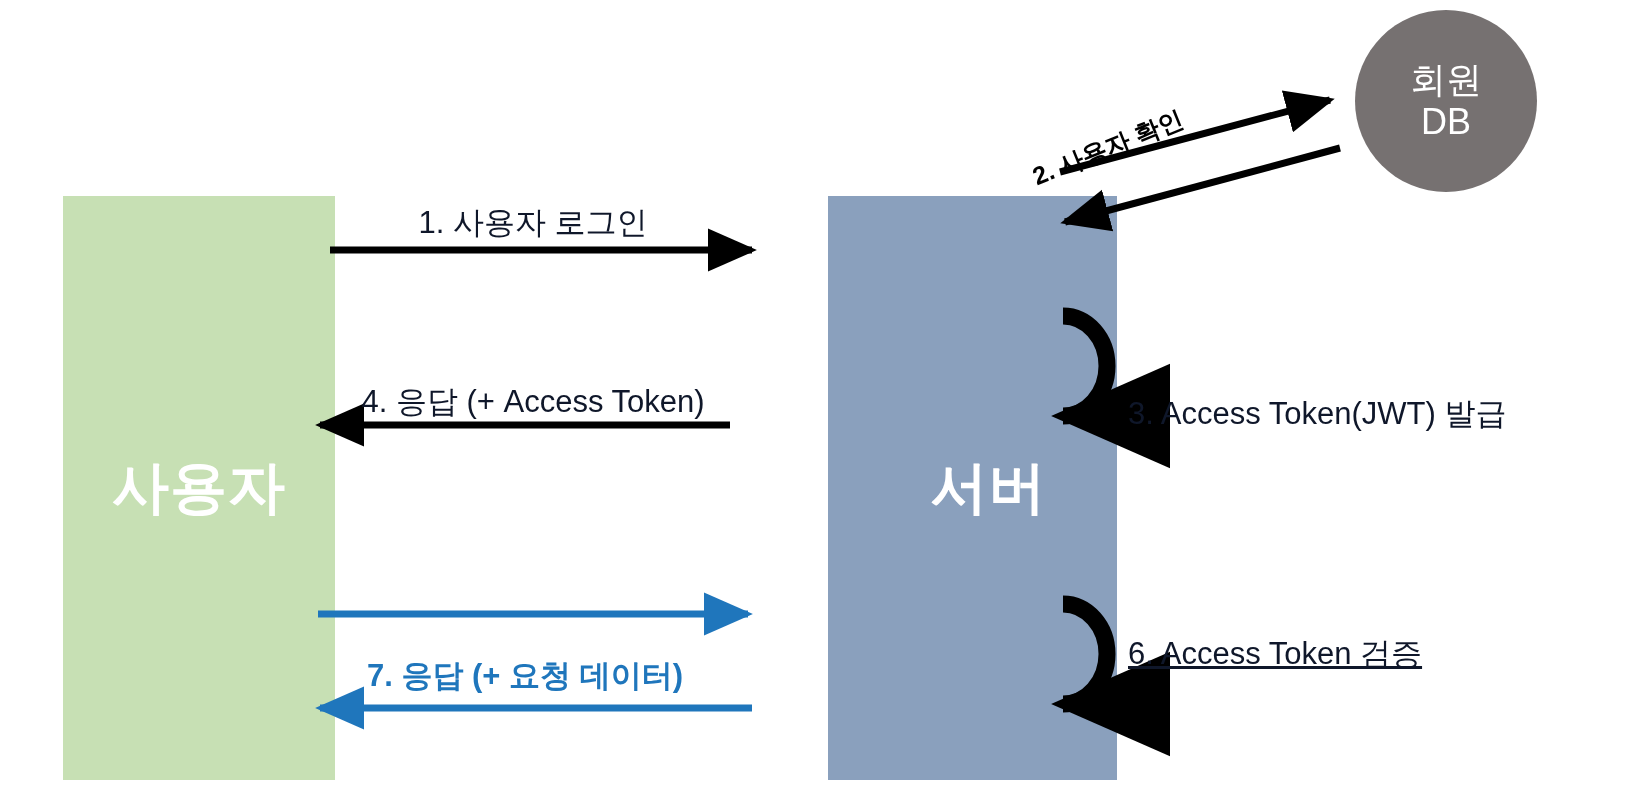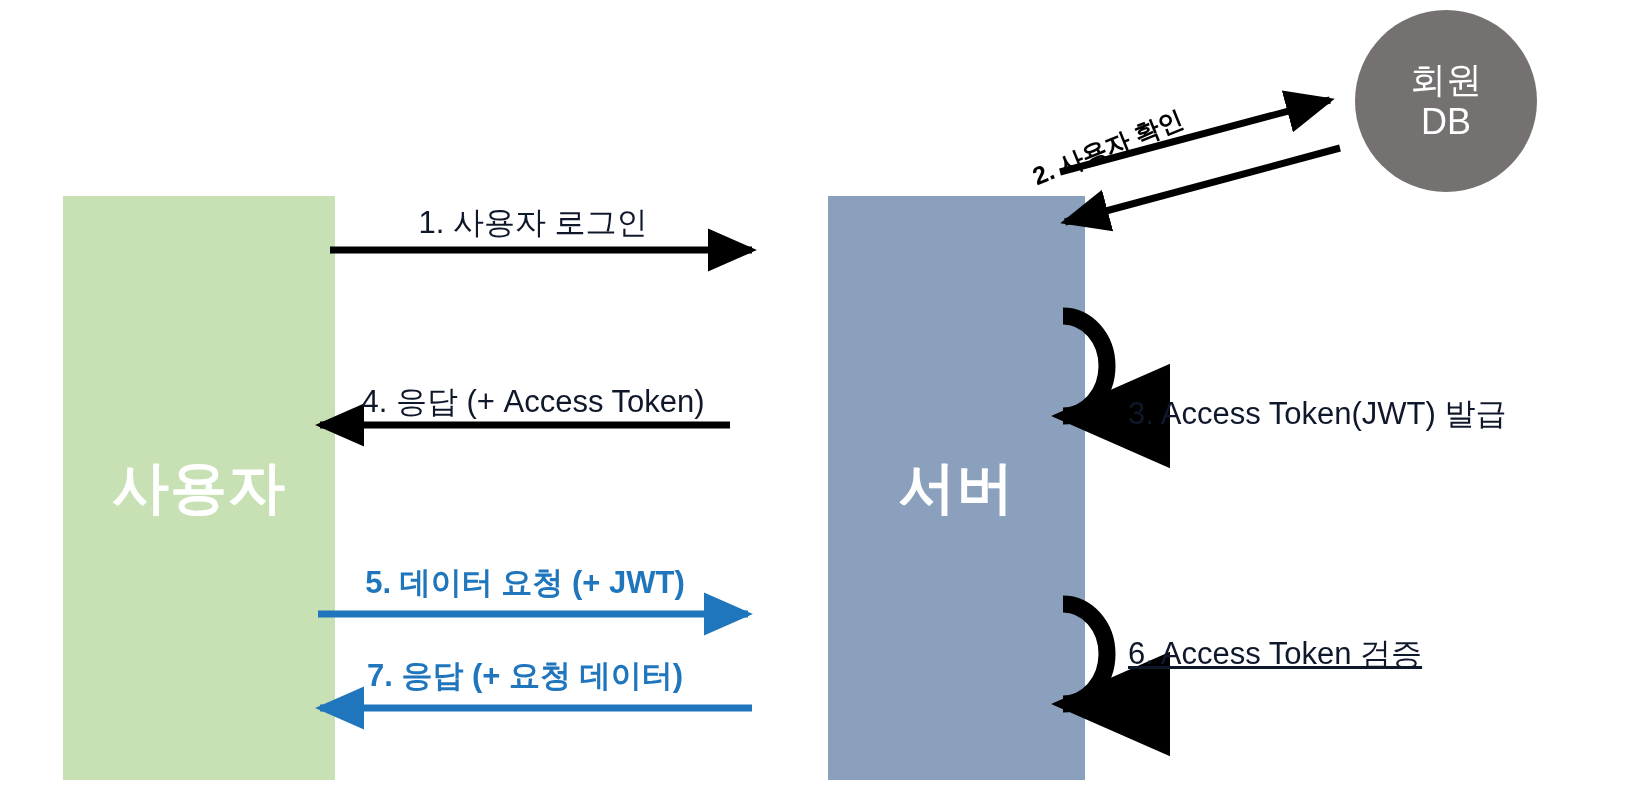--- a/index.html
+++ b/index.html
@@ -45,20 +45,21 @@
     font-size: 57px;
     margin-left: 48px;
   }
   #server-box {
     left: 828px;
     top: 196px;
     width: 257px;
     height: 584px;
     background: #8aa0bd;
     font-size: 57px;
+    padding-left: 32px;
   }
   #db-circle {
     position: absolute;
     left: 1355px;
     top: 10px;
     width: 182px;
     height: 182px;
     border-radius: 50%;
     background: #767171;
     display: flex;
@@ -138,19 +139,18 @@
   </svg>
 
   <div class="edge-label centered" style="left:533px; top:202px;">1. 사용자 로그인</div>
 
   <div class="lbl-rot" style="left:1040px; top:160px;">2. 사용자 확인</div>
 
   <div class="edge-label" style="left:1128px; top:353px;margin-top:40px;">3. Access Token(JWT) 발급</div>
 
   <div class="edge-label centered" style="left:533px; top:381px;text-align:right;">4. 응답 (+ Access Token)</div>
 
-  <div class="edge-label centered blue" style="left:525px; top:562px;">5. 데이터 요청 (+ JWT)</div>
 
   <div class="edge-label" style="left:1128px; top:633px;text-decoration:underline;">6. Access Token 검증</div>
 
   <div class="edge-label centered blue" style="left:525px; top:655px;">7. 응답 (+ 요청 데이터)</div>
 
 </div>
 
 </body></html>

